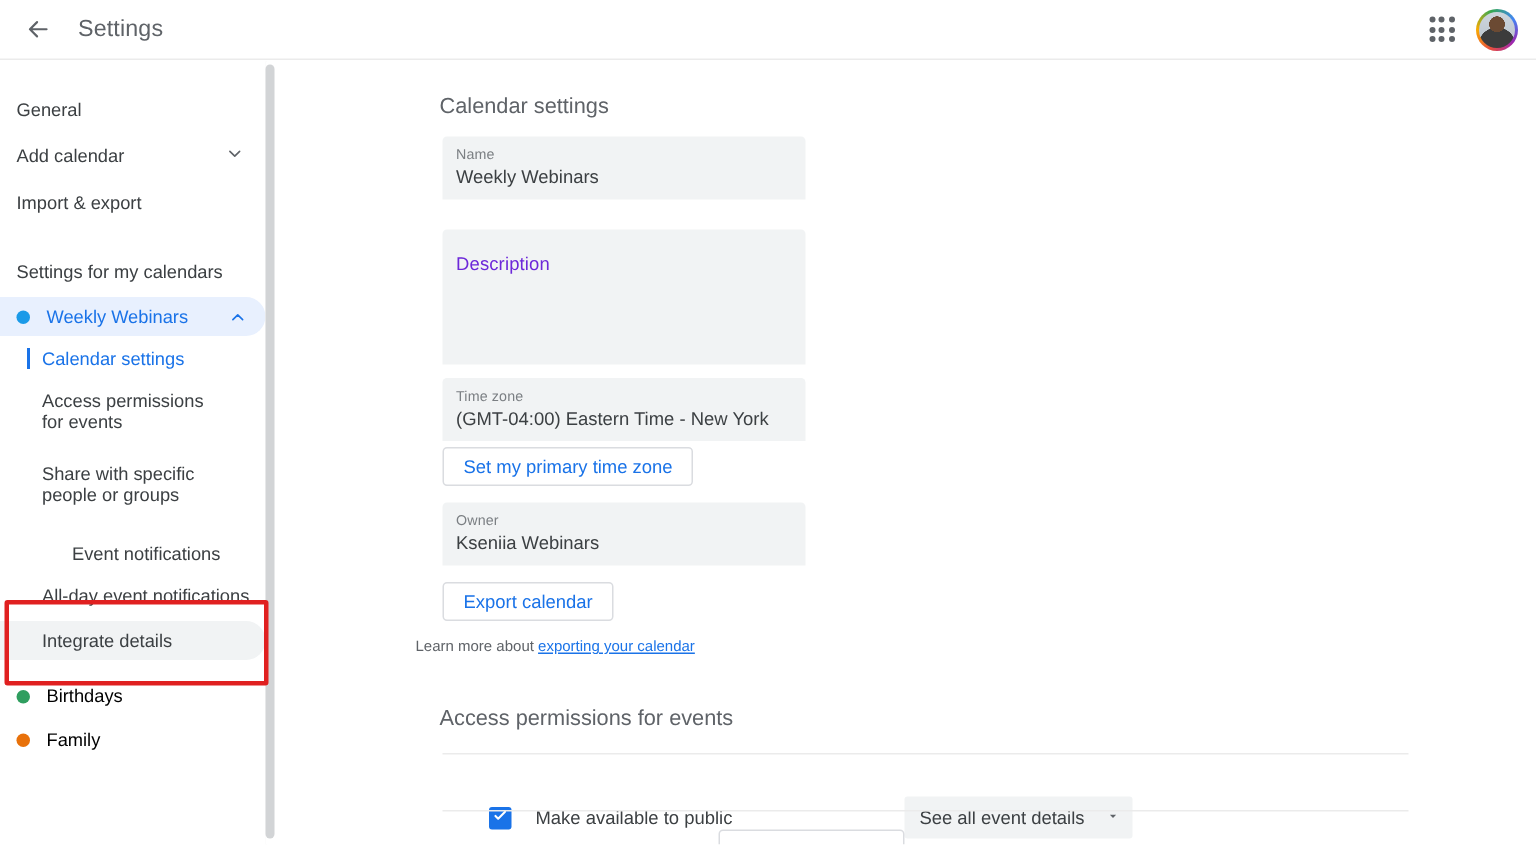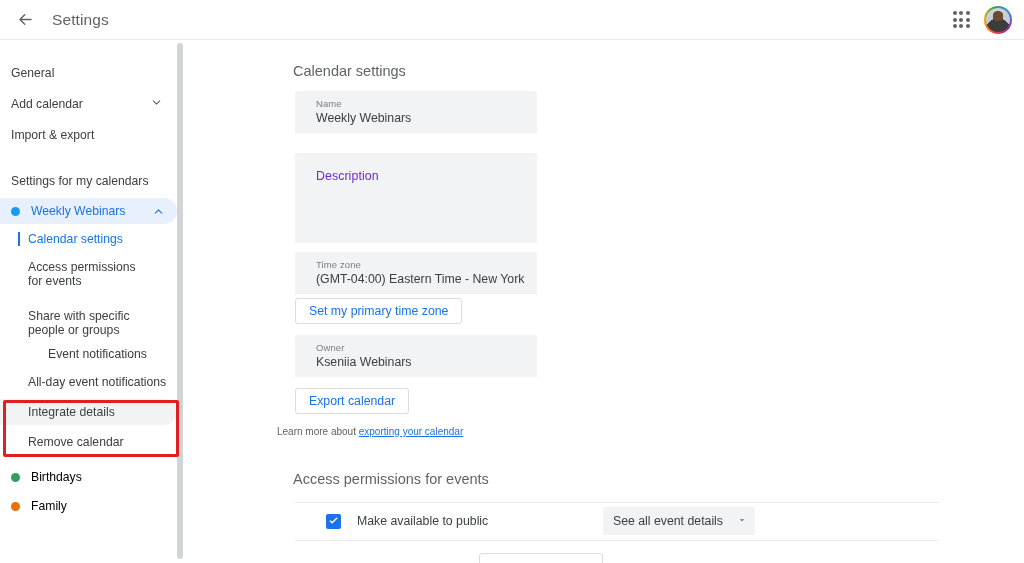--- a/index.html
+++ b/index.html
@@ -103,21 +103,21 @@
   .main {
     position: absolute; left: 184px; top: 41px; width: 840px; height: 522px;
     background: #fff; overflow: hidden;
   }
   .section-title {
     font-size: 14.5px; color: #5f6368; font-weight: 400;
     padding: 22px 0 0 109px;
   }
   .field {
     position: absolute; left: 111px; width: 242px;
-    background: #f1f3f4; border-radius: 3px 3px 0 0; padding-left: 12px;
+    background: #f1f3f4; border-radius: 3px 3px 0 0;
   }
   .field .lbl { font-size: 9.5px; color: #7b7f83; padding: 7px 0 0 9px; letter-spacing: .1px; }
   .field .val { font-size: 12.3px; color: #3c4043; padding: 2px 0 8px 9px; }
   .field.area { height: 90px; }
   .field.area .lbl { font-size: 12.3px; color: #6d28d9; padding-top: 16px; }
 
   .btn-outline {
     position: absolute; left: 295px; height: 26px;
     border: 1px solid #dadce0; border-radius: 3px; background: #fff;
     color: #1a73e8; font-size: 12.3px; font-weight: 500;
@@ -221,31 +221,28 @@
 
     <div class="sub-row sel" style="margin-top:4px;">
       <span>Calendar settings</span>
     </div>
     <div class="sub-row" style="margin-top:7px;">
       <span style="max-width:122px">Access permissions for events</span>
     </div>
     <div class="sub-row" style="margin-top:15px;">
       <span style="max-width:128px">Share with specific people or groups</span>
     </div>
-    <div class="sub-row" style="margin-top:3px;padding-left:48px;">
+    <div class="sub-row" style="margin-top:18px;padding-left:48px;">
       <span>Event notifications</span>
     </div>
     <div class="sub-row" style="margin-top:6px;">
       <span>All-day event notifications</span>
     </div>
     <div class="sub-row hovered" style="margin-top:6px;height:26px;">
       <span>Integrate details</span>
-    </div>
-    <div class="sub-row" style="margin-top:6px;">
-      <span>Remove calendar</span>
     </div>
 
     <div class="cal-row" style="margin-top:11px;">
       <span class="dot" style="background:#2f9e5f"></span>
       <span>Birthdays</span>
     </div>
     <div class="cal-row" style="margin-top:3px;">
       <span class="dot" style="background:#e8710a"></span>
       <span>Family</span>
     </div>
@@ -283,21 +280,21 @@
     <div class="btn-outline" style="top:347px;left:111px;">Export calendar</div>
 
     <div class="learn" style="top:385px;left:93px;">
       <span>Learn more about </span><a href="#">exporting your calendar</a>
     </div>
 
     <div class="section-title" style="position:absolute;top:430px;padding:0 0 0 109px;">Access permissions for events</div>
 
     <div class="divider" style="left:111px;top:461px;width:644px;"></div>
 
-    <div class="perm-row" style="top:464px;left:111px;padding-left:31px;">
+    <div class="perm-row" style="top:488px;left:111px;padding-left:31px;">
       <div class="checkbox">
         <span>
           <svg width="11" height="11" viewBox="0 0 24 24" fill="none" stroke="#ffffff" stroke-width="3">
             <path d="M5 13l4 4L19 7" stroke-linecap="round" stroke-linejoin="round"></path>
           </svg>
         </span>
       </div>
       <div class="perm-label">Make available to public</div>
       <div class="select">
         <span>See all event details</span>

